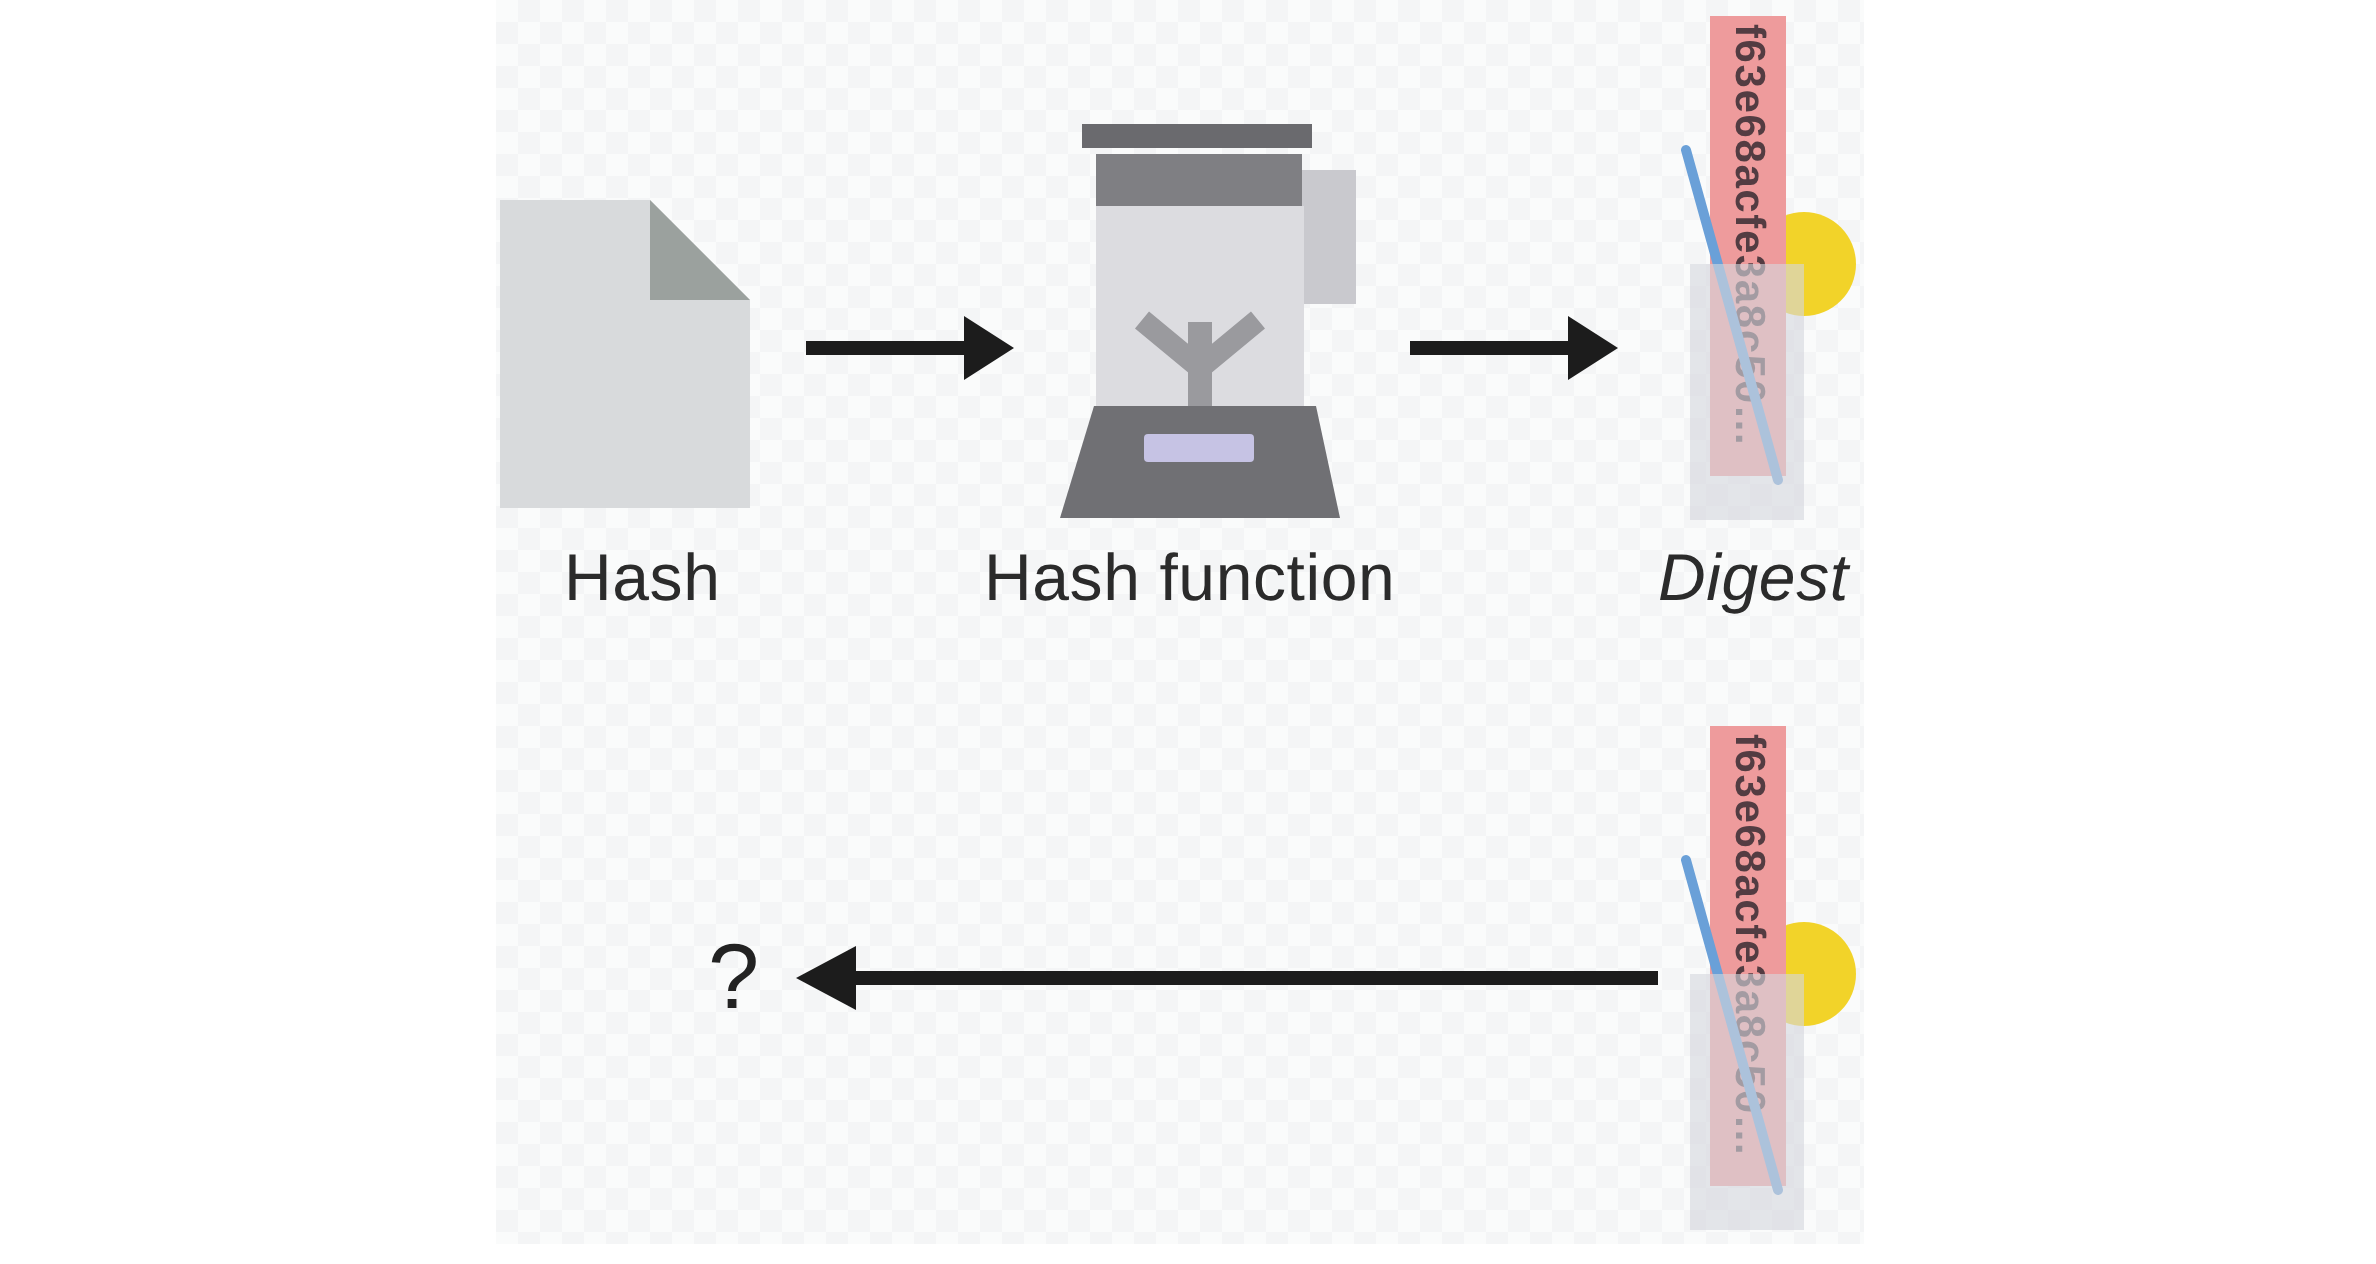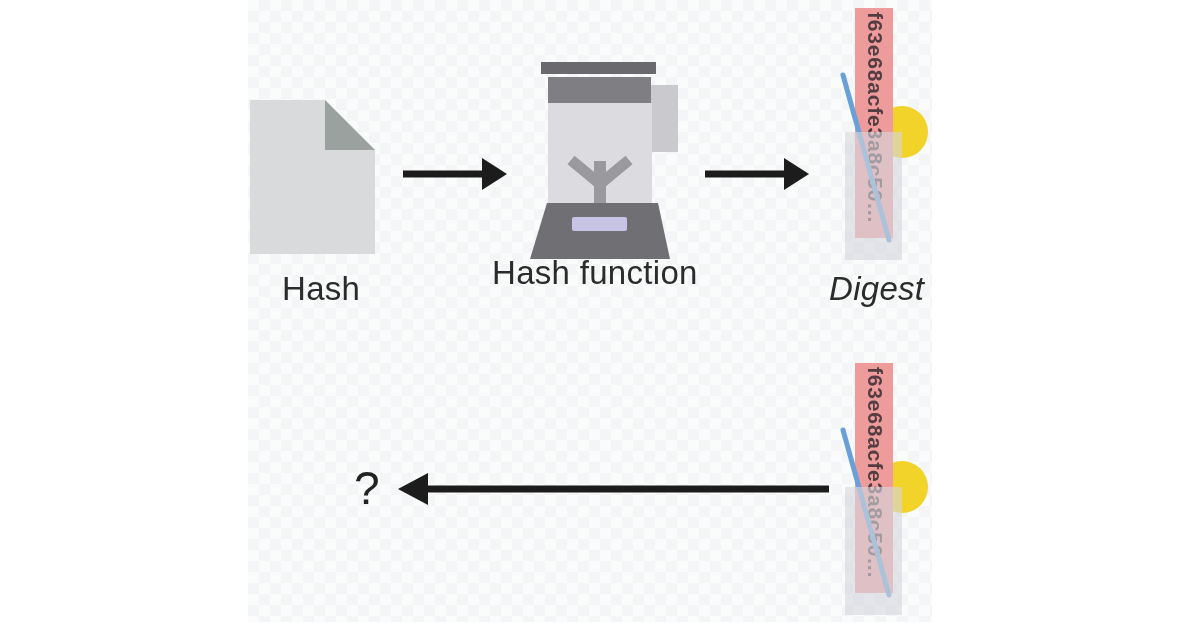--- a/index.html
+++ b/index.html
@@ -68,21 +68,21 @@
 
   <svg class="abs" style="left:820px;top:0;" width="120" height="270" viewBox="0 0 120 270">
     <circle cx="82" cy="132" r="26" fill="#f2d329"></circle>
     <rect x="35" y="8" width="38" height="230" fill="#ee9b9c"></rect>
     <text class="digest-text" transform="translate(48,12) rotate(90)">f63e68acfe3a8c50…</text>
     <line x1="23" y1="75" x2="69" y2="240" stroke-width="5" stroke-linecap="round" stroke="#6aa0d8"></line>
     <rect x="25" y="132" width="57" height="128" fill-opacity="0.62" fill="#d5d6dd"></rect>
   </svg>
 
   <div class="label" style="left:282px;top:272px;">Hash</div>
-  <div class="label" style="left:492px;top:256px;">Hash function</div>
+  <div class="label" style="left:492px;top:272px;">Hash function</div>
   <div class="label" style="left:829px;top:272px;font-style:italic;">Digest</div>
 
   <div class="qmark" style="left:354px;top:465px;">?</div>
 
   <svg class="abs" style="left:393px;top:469px;" width="450" height="40" viewBox="0 0 450 40">
     <line x1="35" y1="20" x2="436" y2="20" stroke-width="7" stroke="#1c1c1c"></line>
     <polygon points="35,4 35,36 5,20" fill="#1c1c1c"></polygon>
   </svg>
 
   <svg class="abs" style="left:820px;top:355px;" width="120" height="270" viewBox="0 0 120 270">

